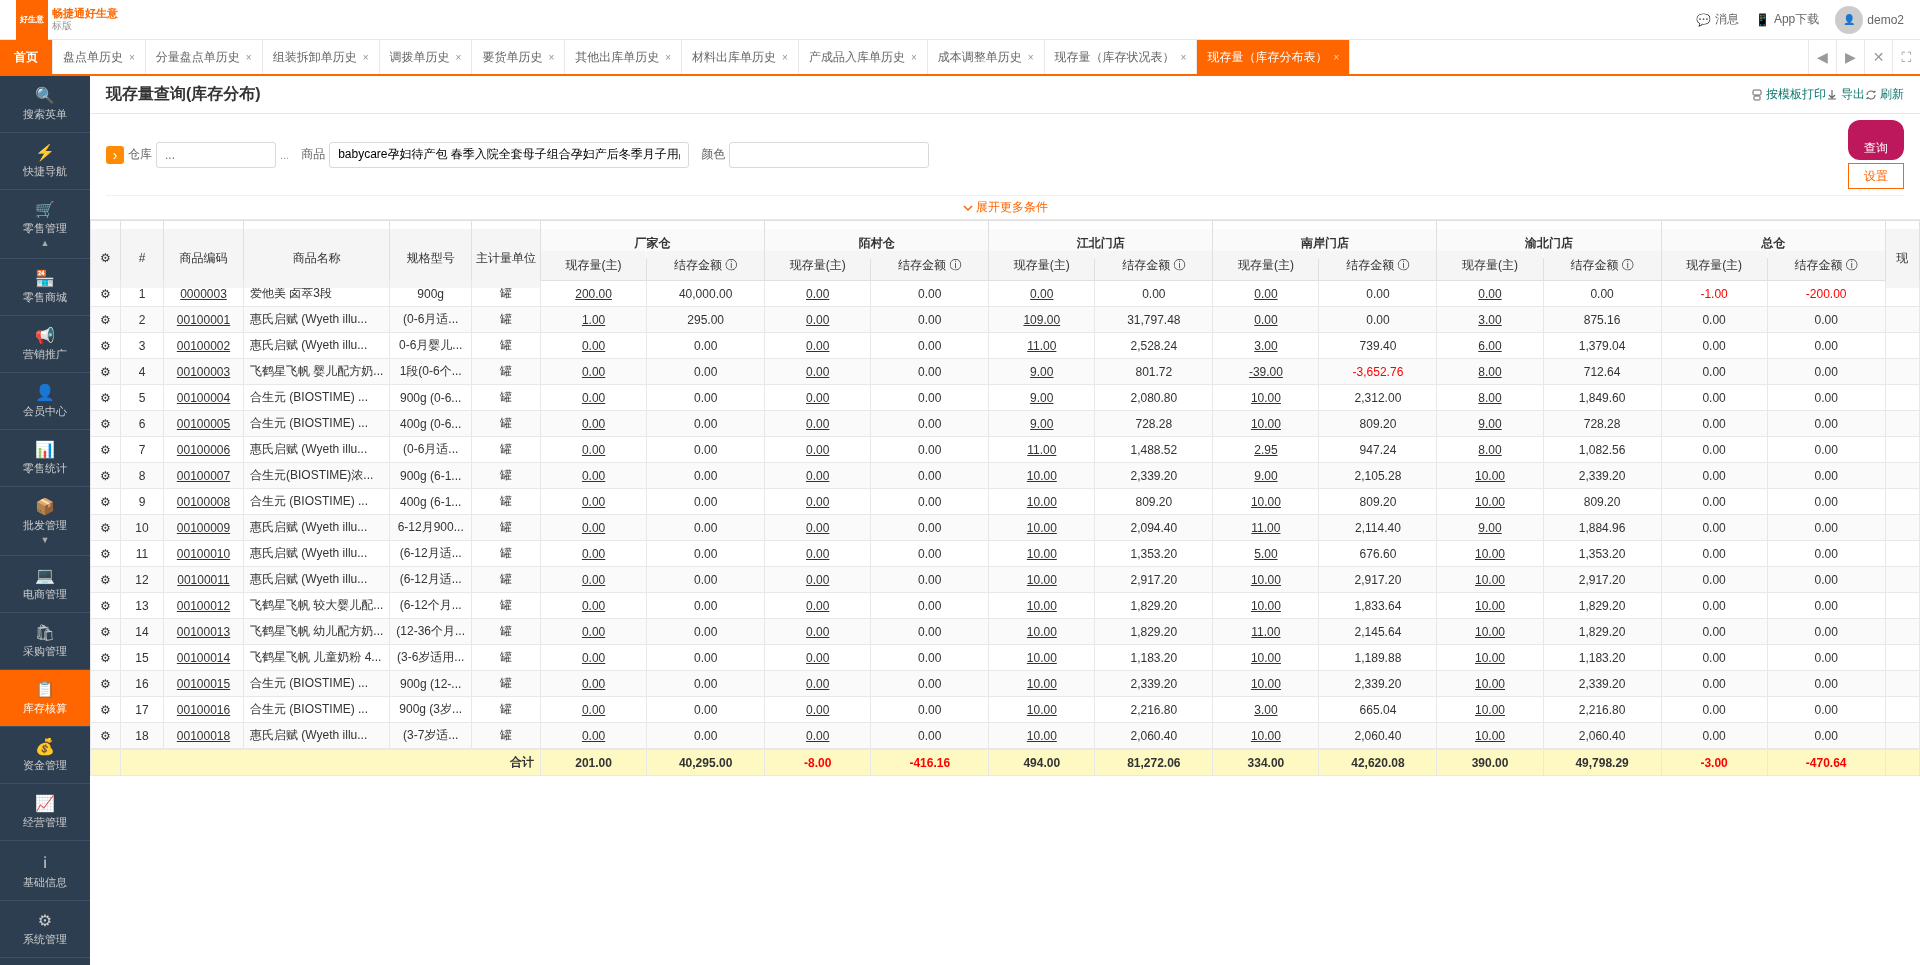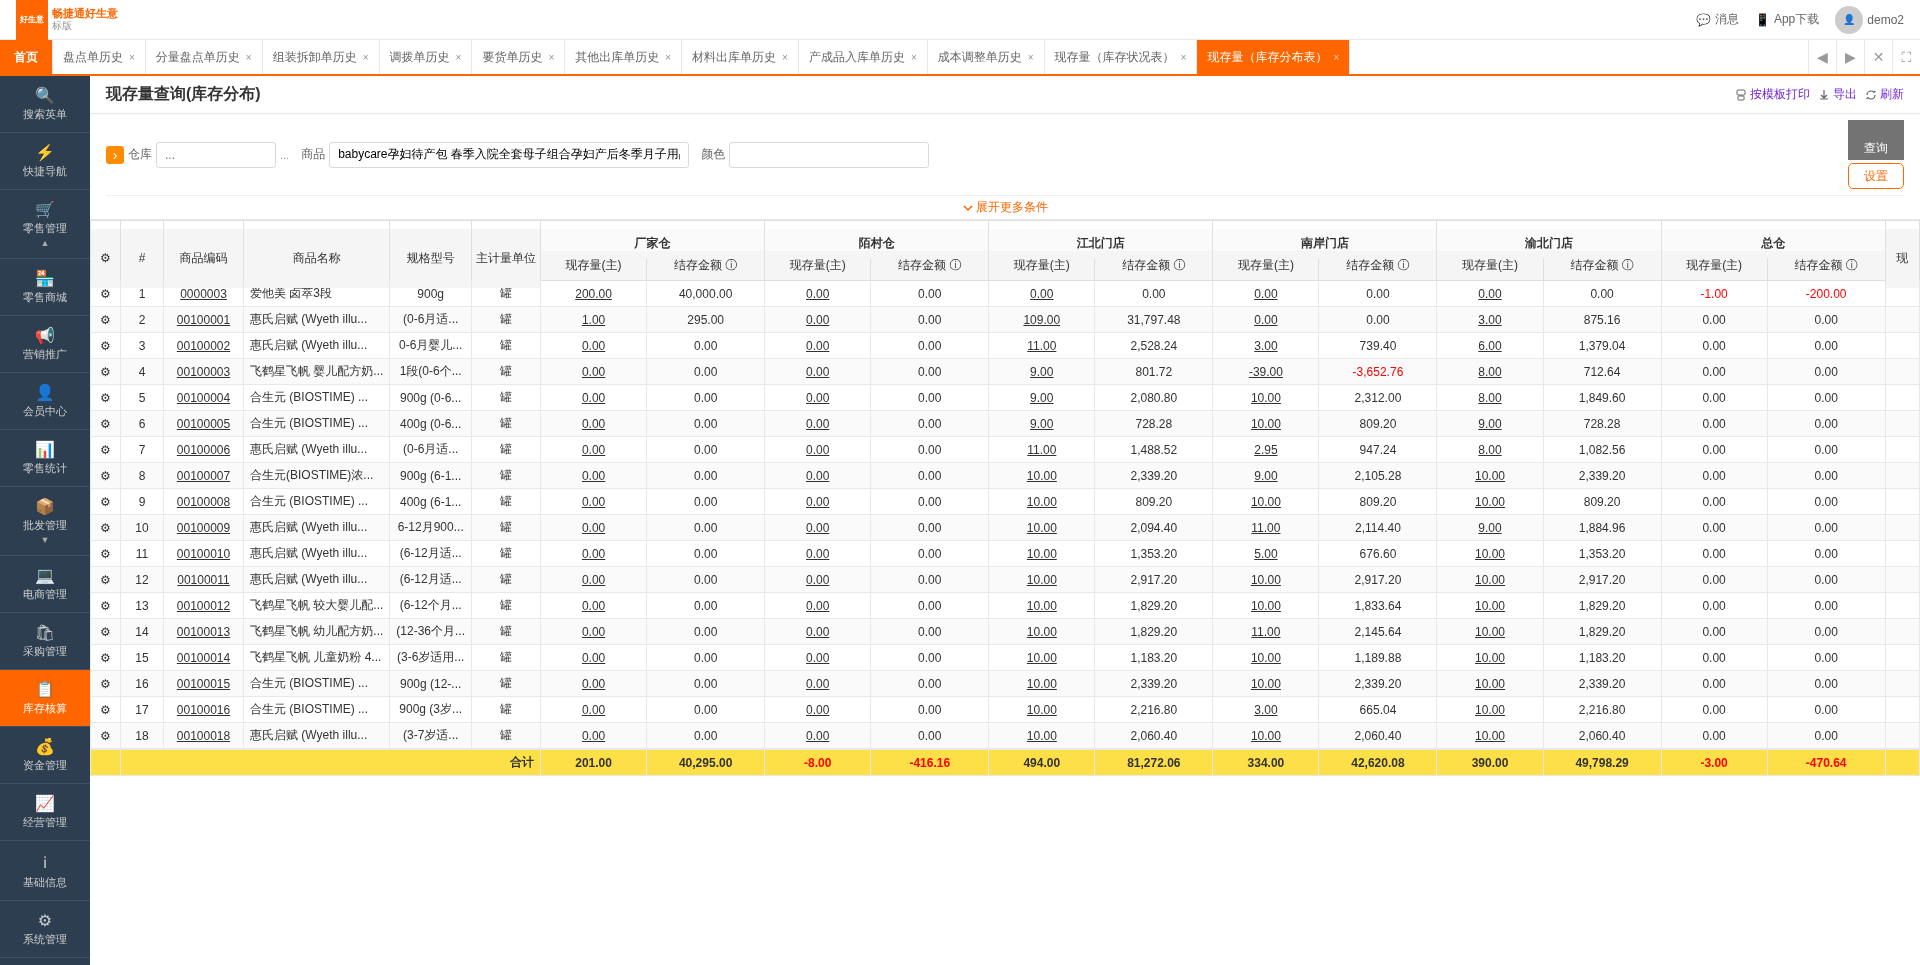--- a/index.html
+++ b/index.html
@@ -45,43 +45,43 @@
 
     
     .content { flex: 1; display: flex; flex-direction: column; overflow: hidden; }
 
     
     .page-header {
       background: #fff; padding: 8px 16px; display: flex; align-items: center;
       justify-content: space-between; border-bottom: 1px solid #e8e8e8;
     }
     .page-title { font-size: 16px; font-weight: bold; color: #333; }
-    .page-header-actions { display: flex; gap: 8px; align-items: center; font-size: 12px; color: #6d28d9; }
+    .page-header-actions { display: flex; align-items: center; font-size: 12px; color: #0f766e; }
     .page-header-actions span { cursor: pointer; display: flex; align-items: center; gap: 3px; }
     .search-label { font-size: 12px; color: #666; white-space: nowrap; }
     .search-input {
       border: 1px solid #d9d9d9; border-radius: 3px; padding: 3px 8px;
       font-size: 12px; height: 26px; min-width: 80px;
     }
-    .btn-query { background: #737373; color: #fff; border: none; padding: 20px 16px; border-radius: 0; cursor: pointer; font-size: 12px; height: 26px; }
-    .btn-setting { background: #fff; color: #ff6600; border: 1px solid #ff6600; padding: 4px 12px; border-radius: 5px; cursor: pointer; font-size: 12px; height: 26px; }
+    .btn-query { background: #be185d; color: #fff; border: none; padding: 20px 16px; border-radius: 12px; cursor: pointer; font-size: 12px; height: 26px; }
+    .btn-setting { background: #fff; color: #ff6600; border: 1px solid #ff6600; padding: 4px 12px; border-radius: 0; cursor: pointer; font-size: 12px; height: 26px; }
     .expand-btn { background: none; border: none; color: #ff6600; cursor: pointer; font-size: 12px; display: flex; align-items: center; gap: 2px; }
 
     
     .table-container { flex: 1; overflow: auto; padding: 0; background: #fff; }
     table { width: 100%; border-collapse: collapse; font-size: 12px; }
     thead th {
       background: #f5f5f5; border: 1px solid #e0e0e0; padding: 6px 4px;
       text-align: center; font-weight: normal; white-space: nowrap; position: sticky; top: 8px; z-index: 2;
     }
     thead th.group-header { background: #fafafa; font-weight: bold; }
     tbody td { border: 1px solid #e8e8e8; padding: 4px 6px; text-align: center; white-space: nowrap; }
     tbody tr:nth-child(even) { background: #fafafa; }
     .negative { color: #ff0000; }
-    .footer-row td { background: #fde047; font-weight: bold; border-top: 2px solid #e8e8e8; }
+    .footer-row td { background: #fef9c3; font-weight: bold; border-top: 2px solid #e8e8e8; }
     .gear-col { width: 30px; }
     .num-link { color: #333; text-decoration: underline; cursor: pointer; }
   </style>
 </head>
 <body>
 
 <div class="top-bar">
   <div class="top-bar-left">
     <div class="logo">
       <div class="logo-icon">

